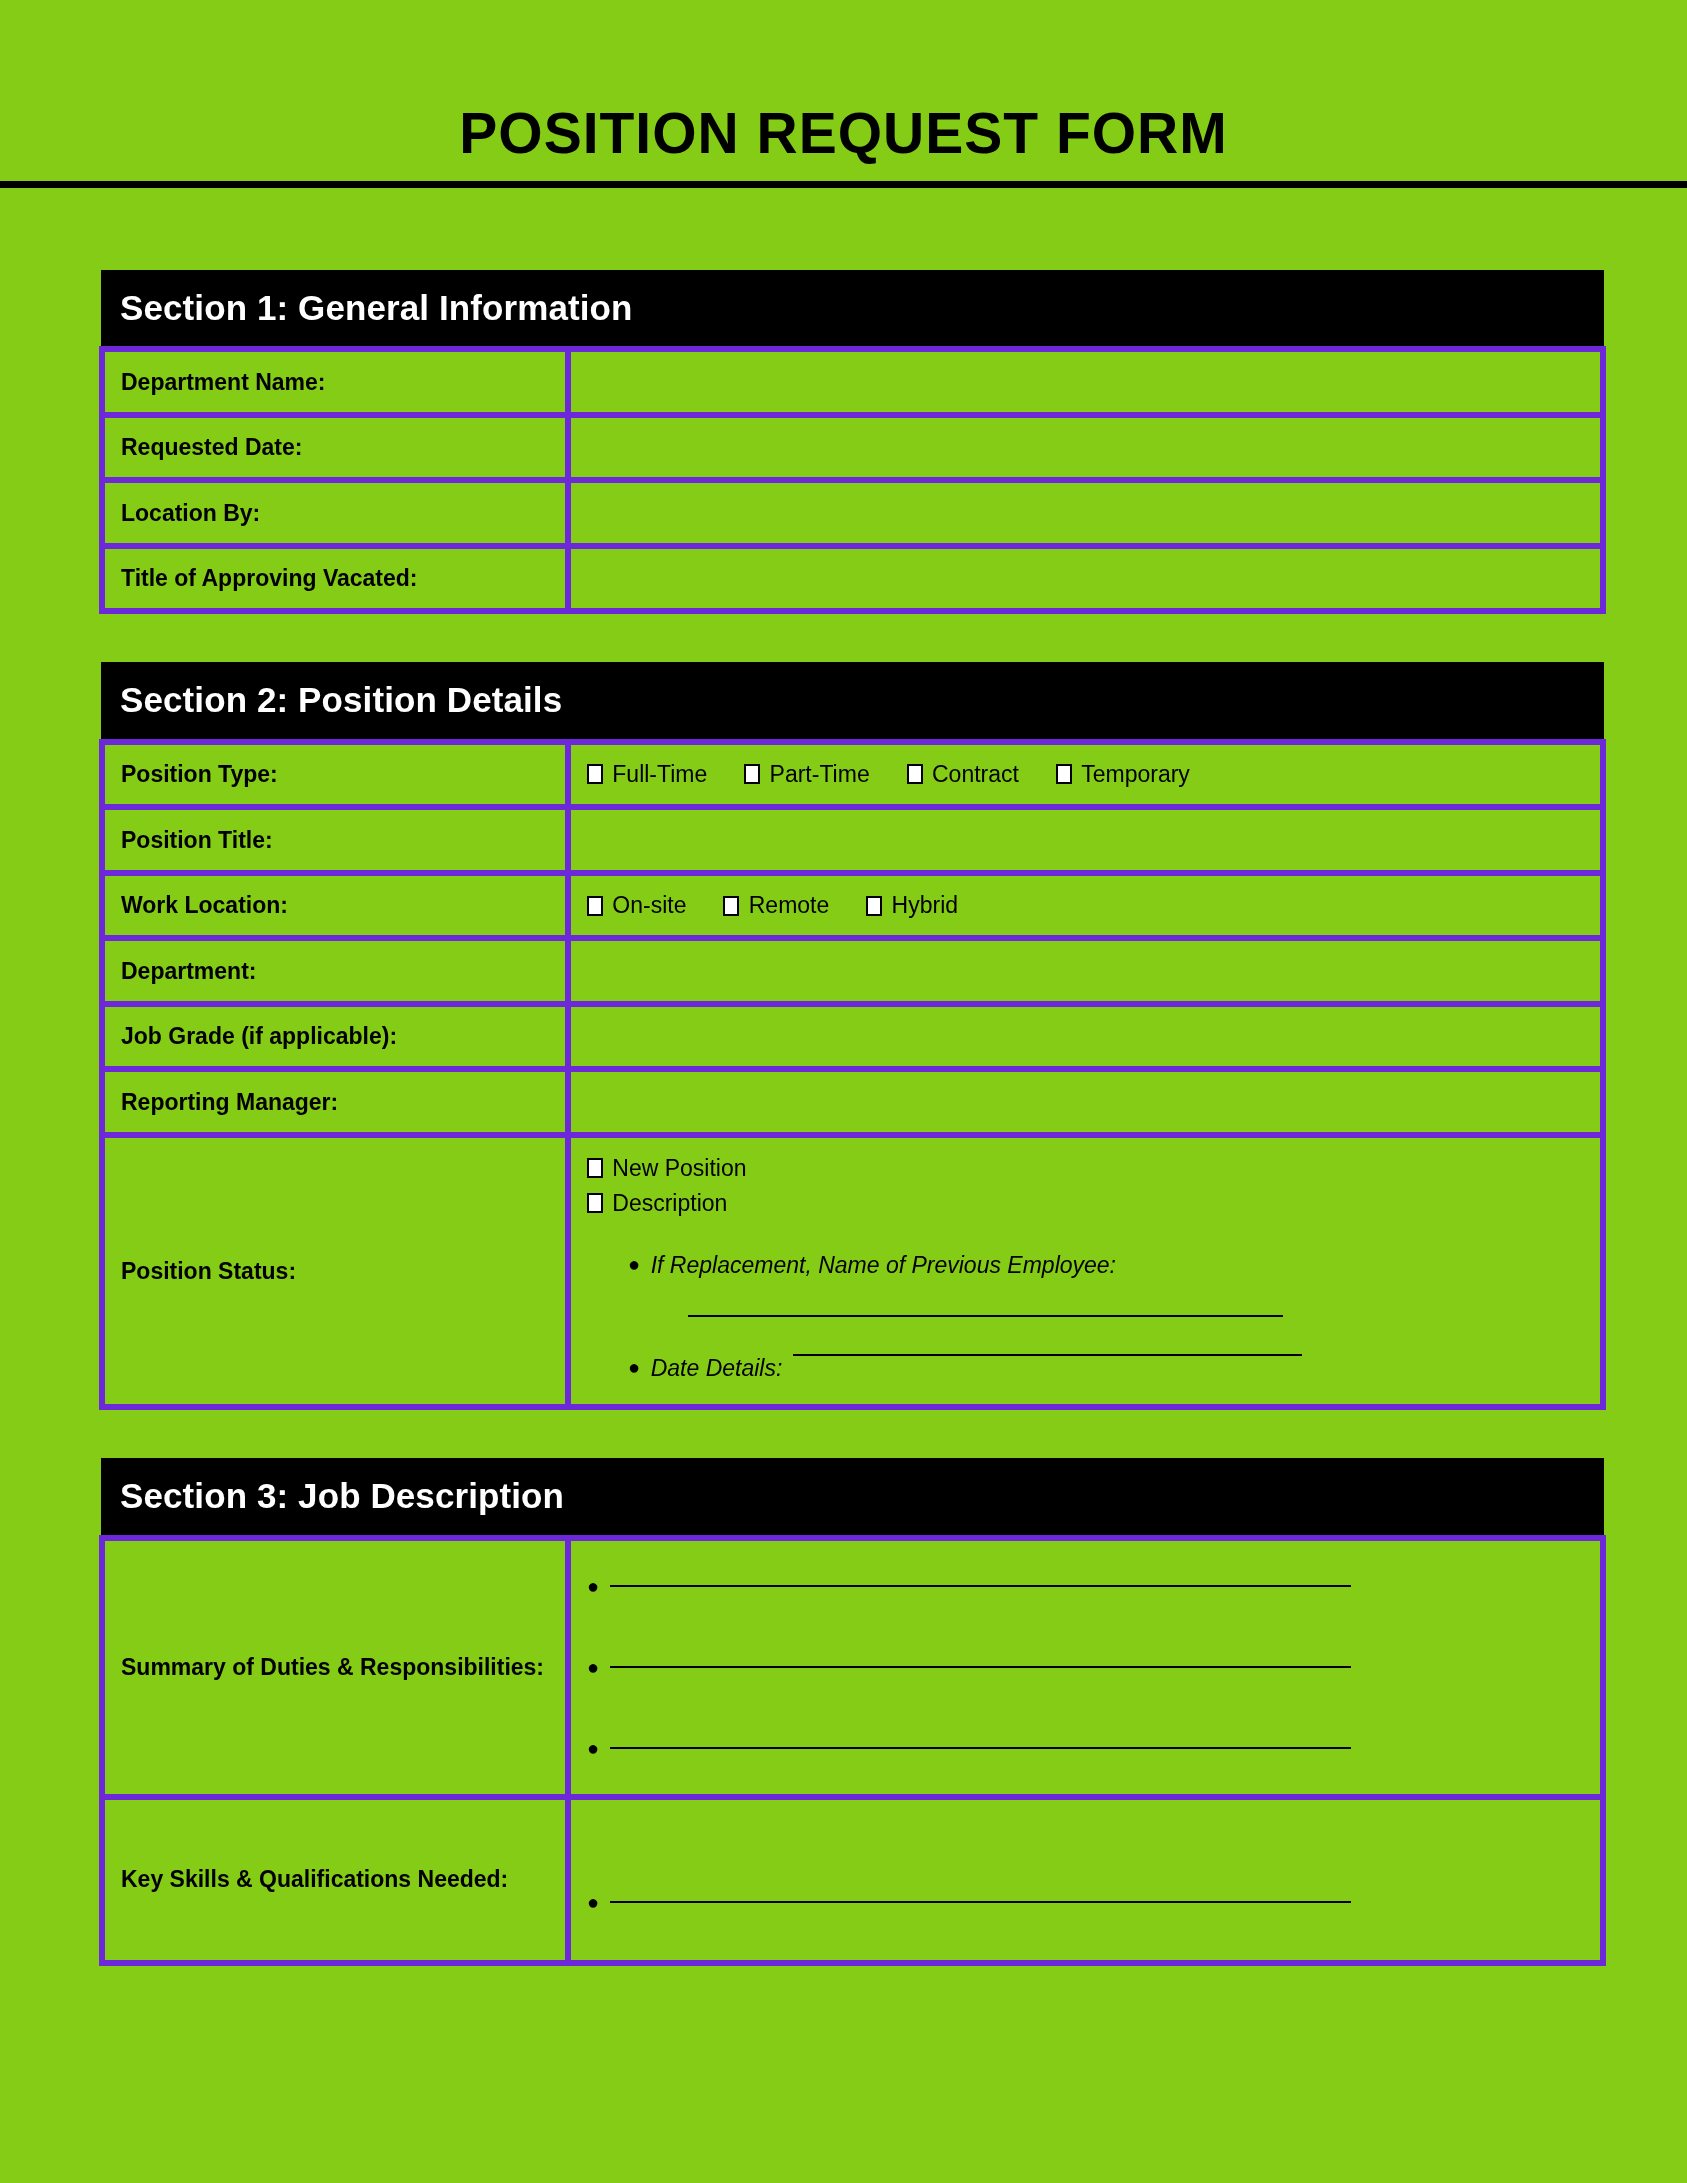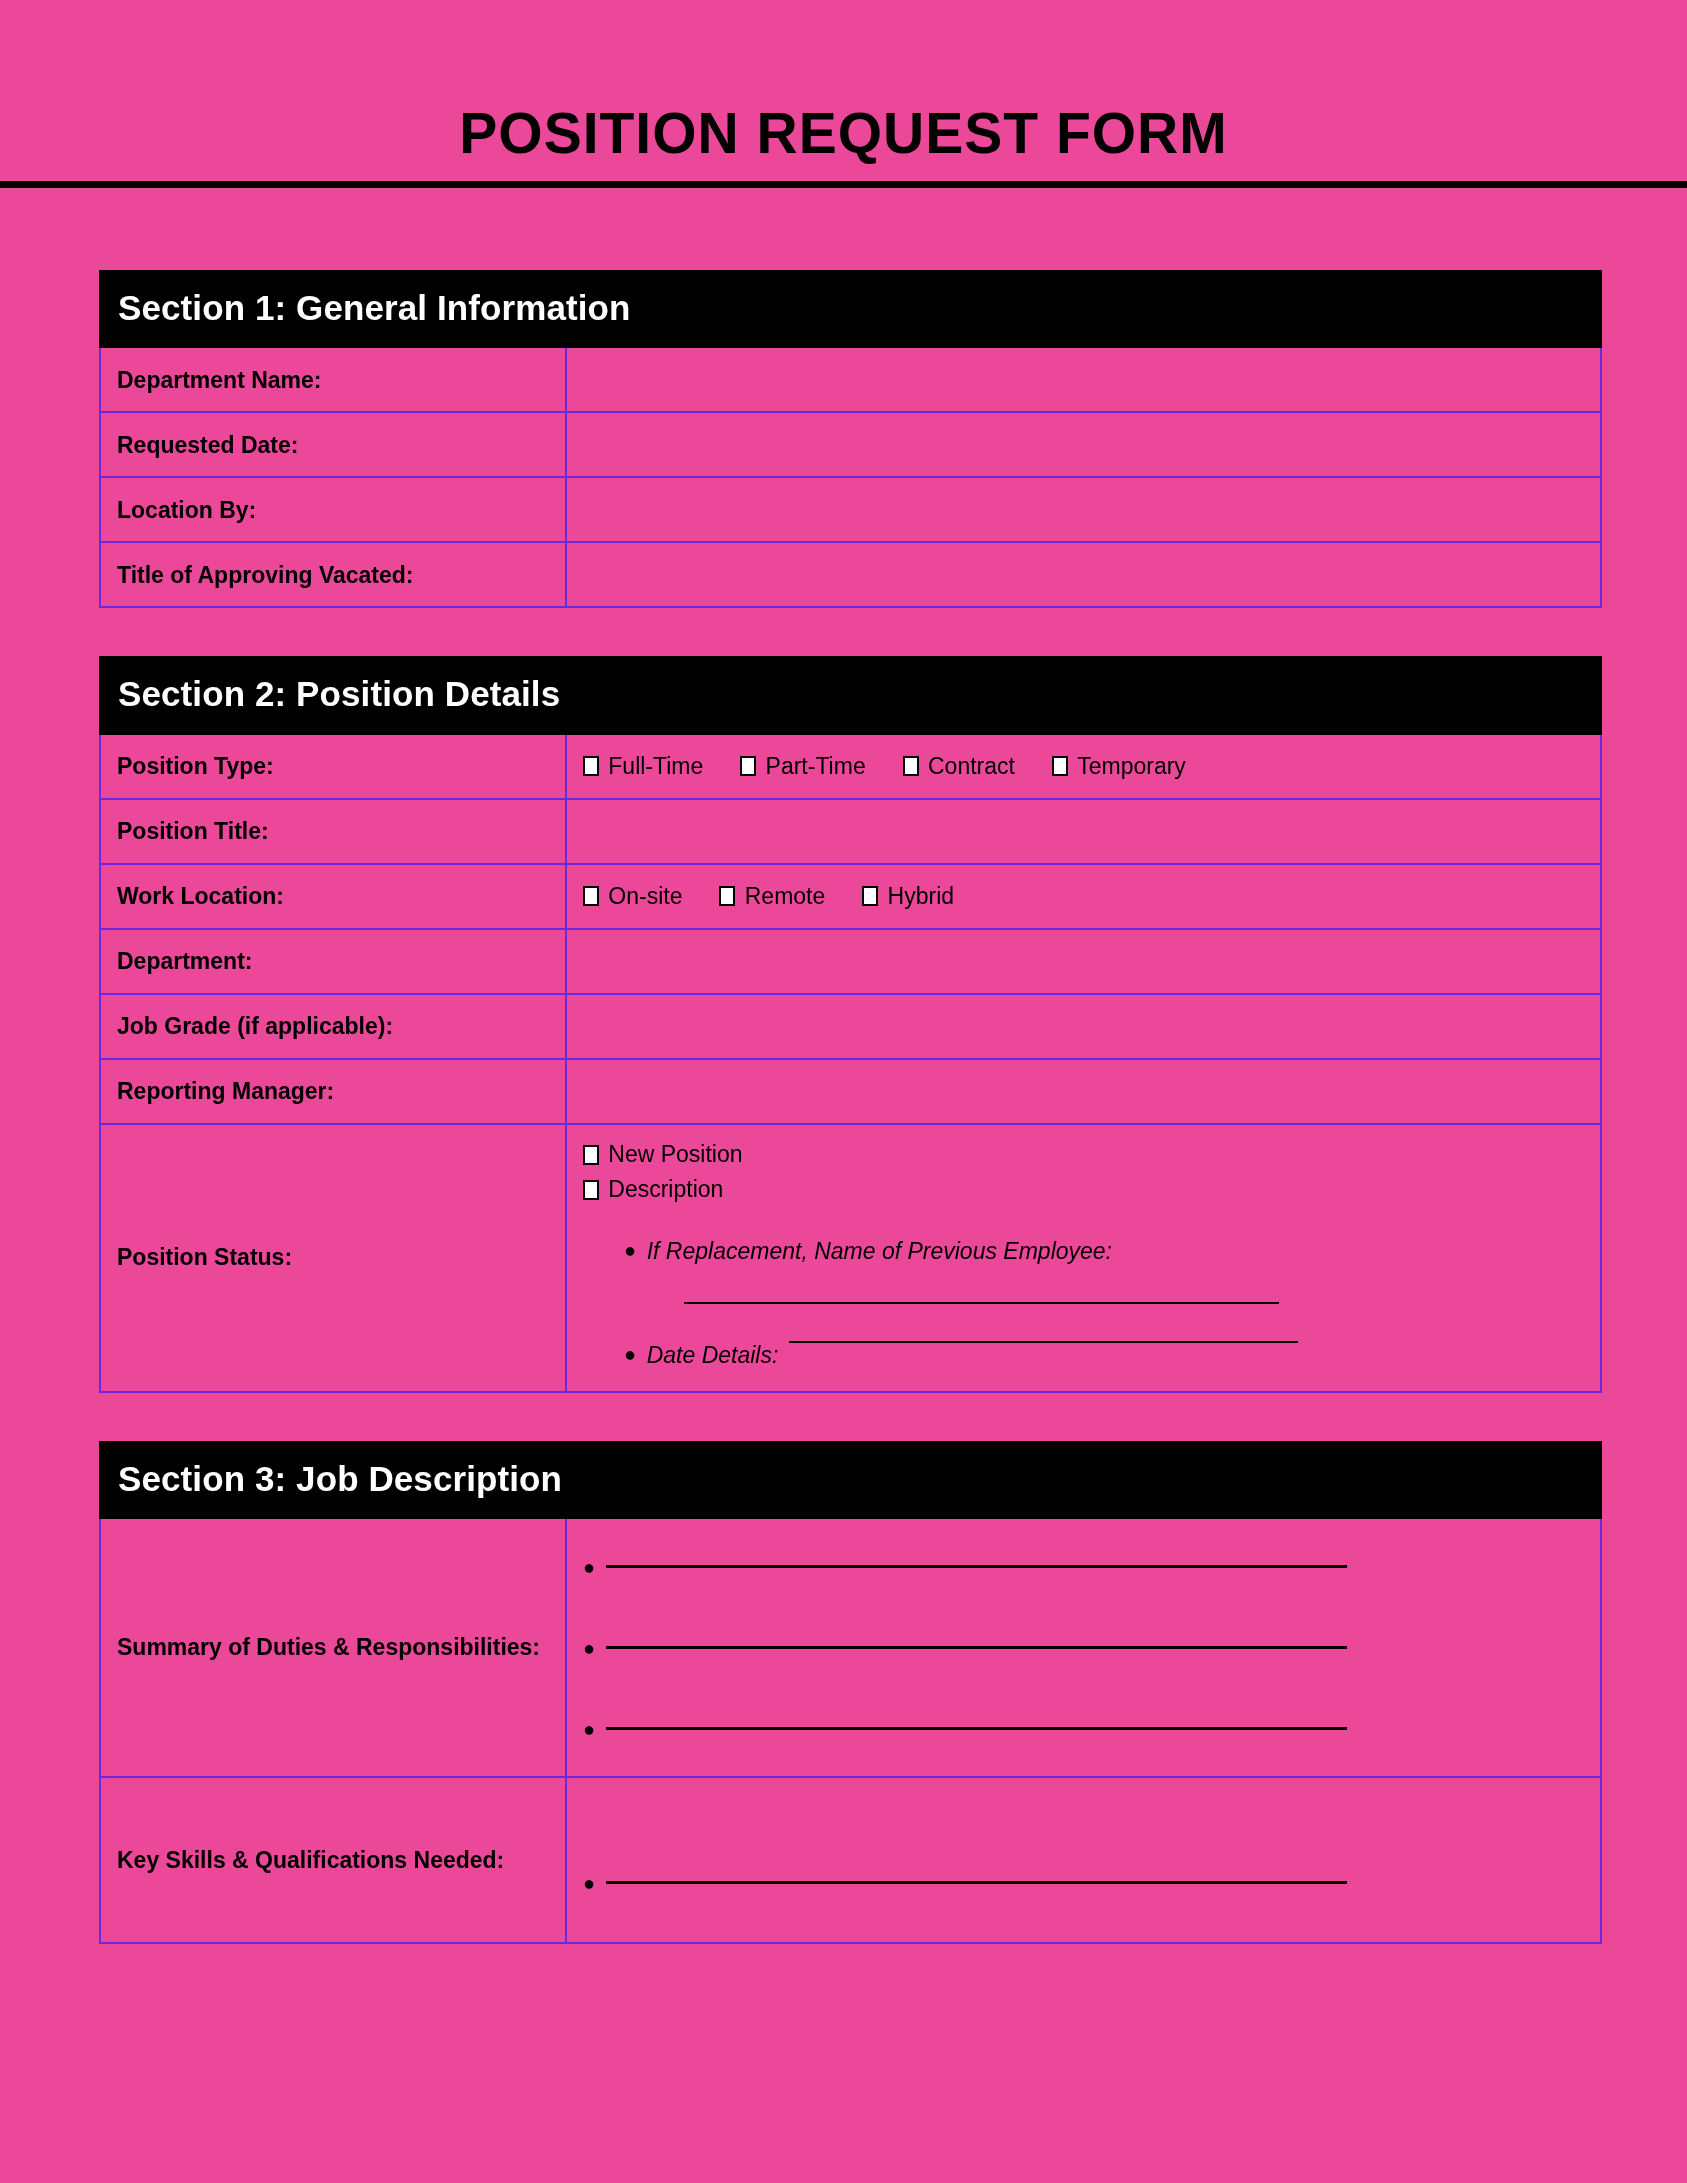--- a/index.html
+++ b/index.html
@@ -13,21 +13,21 @@
     height: 2183px;
     font-family: "Liberation Sans", sans-serif;
     color: #000000;
     -webkit-font-smoothing: antialiased;
   }
 
   .page {
     position: relative;
     width: 1687px;
     height: 2183px;
-    background: #ec4899;
+    background: #84cc16;
     box-sizing: border-box;
   }
 
   
   .doc-title {
     position: absolute;
     top: 105px;
     left: 0;
     width: 1687px;
     text-align: center;
@@ -72,21 +72,21 @@
     border: 2px solid #000000;
     padding: 16px 17px 18px 17px;
     font-size: 35px;
     font-weight: 700;
     letter-spacing: 0.1px;
     line-height: 1.15;
   }
 
   
   td.lbl, td.val {
-    border: 2px solid #6d28d9;
+    border: 6px solid #6d28d9;
     vertical-align: middle;
     box-sizing: border-box;
     margin-top: 17px;
   }
   td.lbl {
     padding: 14.6px 13.2px 14.6px 16px;
     font-size: 23px;
     font-weight: 700;
     line-height: 1.32;
   }

